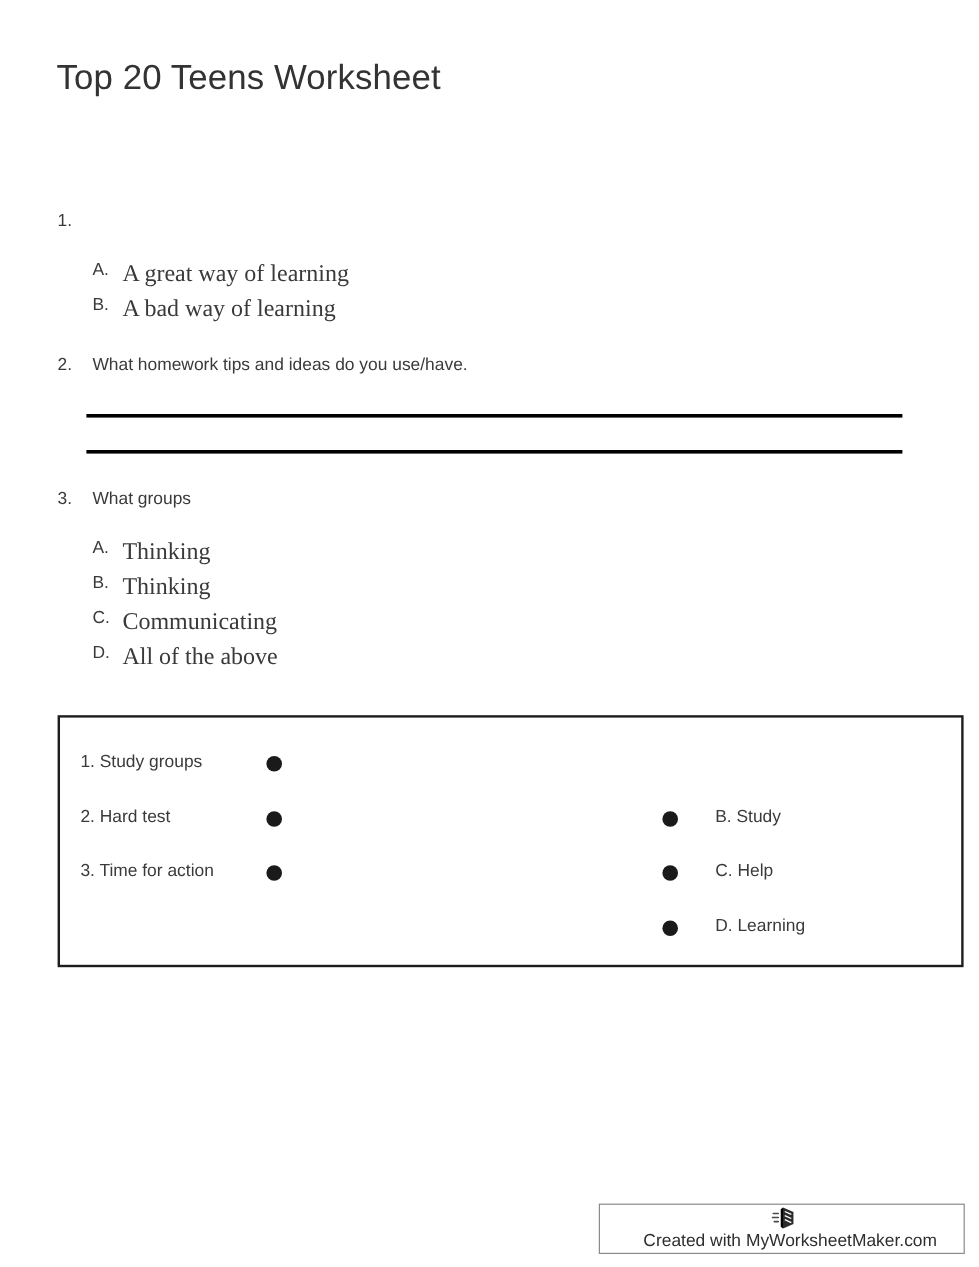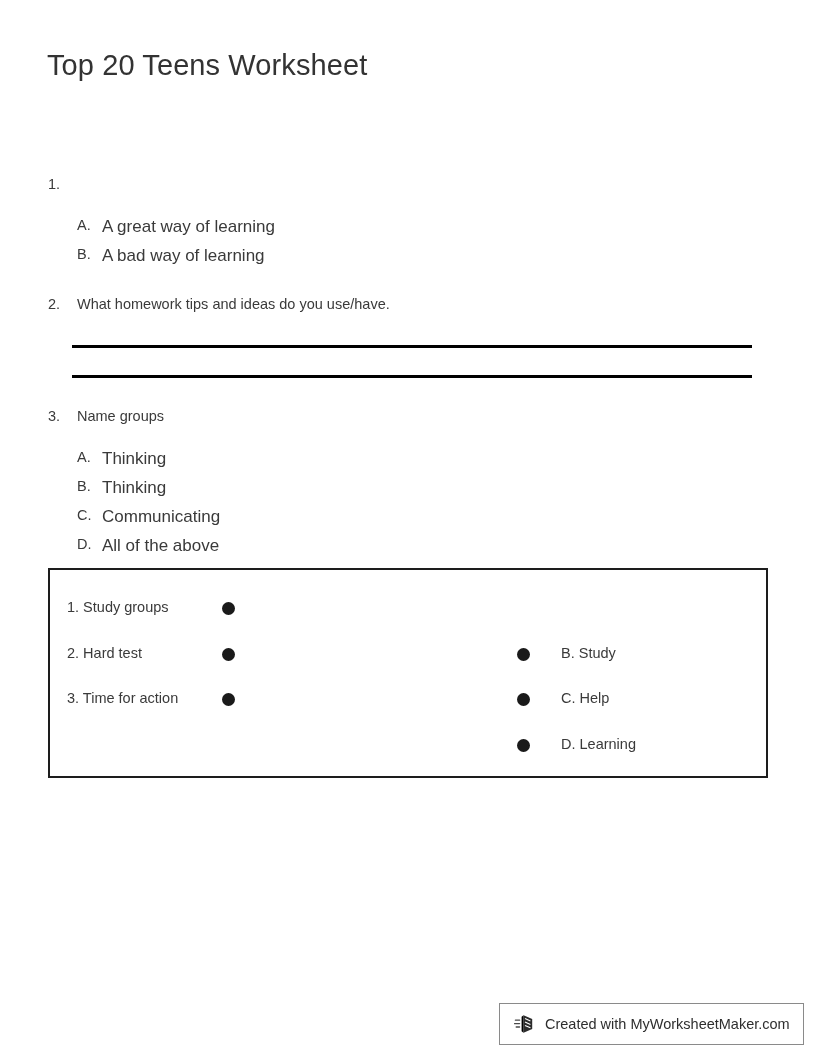--- a/index.html
+++ b/index.html
@@ -106,48 +106,50 @@
     position: absolute;
     left: 29px;
     top: 0;
     font-size: 14.5px;
     color: #3a3a3a;
   }
   .opt-text {
     position: absolute;
     left: 54px;
     top: 0;
-    font-size: 17px;
-    color: #3a3a3a;
-    white-space: nowrap;
+    font-size: 20px;
+    color: #3a3a3a;
+    white-space: nowrap;
+    font-family: Liberation Serif, serif;
   }
 
   
   .answer-lines {
     position: absolute;
     left: 24px;
     top: 49px;
     width: 680px;
   }
   .answer-line {
     width: 680px;
     height: 0;
     border-bottom: 3px solid #000000;
     margin-bottom: 27px;
   }
 
   
   .match-box {
     position: absolute;
     left: 48px;
-    top: 568px;
+    top: 596px;
     width: 716px;
     height: 206px;
     border: 2.5px solid #1d1d1d;
     background: #ffffff;
+    padding-left: 35px;
   }
   .match-col-left {
     position: absolute;
     left: 0;
     top: 0;
     width: 360px;
     height: 100%;
   }
   .match-col-right {
     position: absolute;
@@ -200,20 +202,21 @@
   .badge-inner {
     position: absolute;
     left: 0;
     top: 0;
     width: 100%;
     height: 100%;
     display: flex;
     align-items: center;
     padding-left: 14px;
     box-sizing: border-box;
+    flex-direction: column;
   }
   .badge-logo {
     width: 22px;
     height: 22px;
     flex: 0 0 22px;
     margin-right: 9px;
     display: block;
   }
   .badge-text {
     font-size: 14.5px;
@@ -254,21 +257,21 @@
     </div>
     <div class="answer-lines">
       <div class="answer-line"></div>
       <div class="answer-line"></div>
     </div>
   </div>
 
   <div class="question" style="top:408px;">
     <div class="q-head">
       <span class="q-num">3.</span>
-      <span class="q-text">Name groups</span>
+      <span class="q-text">What groups</span>
     </div>
     <div class="options">
       <div class="opt">
         <span class="opt-letter">A.</span>
         <span class="opt-text">Thinking</span>
       </div>
       <div class="opt">
         <span class="opt-letter">B.</span>
         <span class="opt-text">Thinking</span>
       </div>

